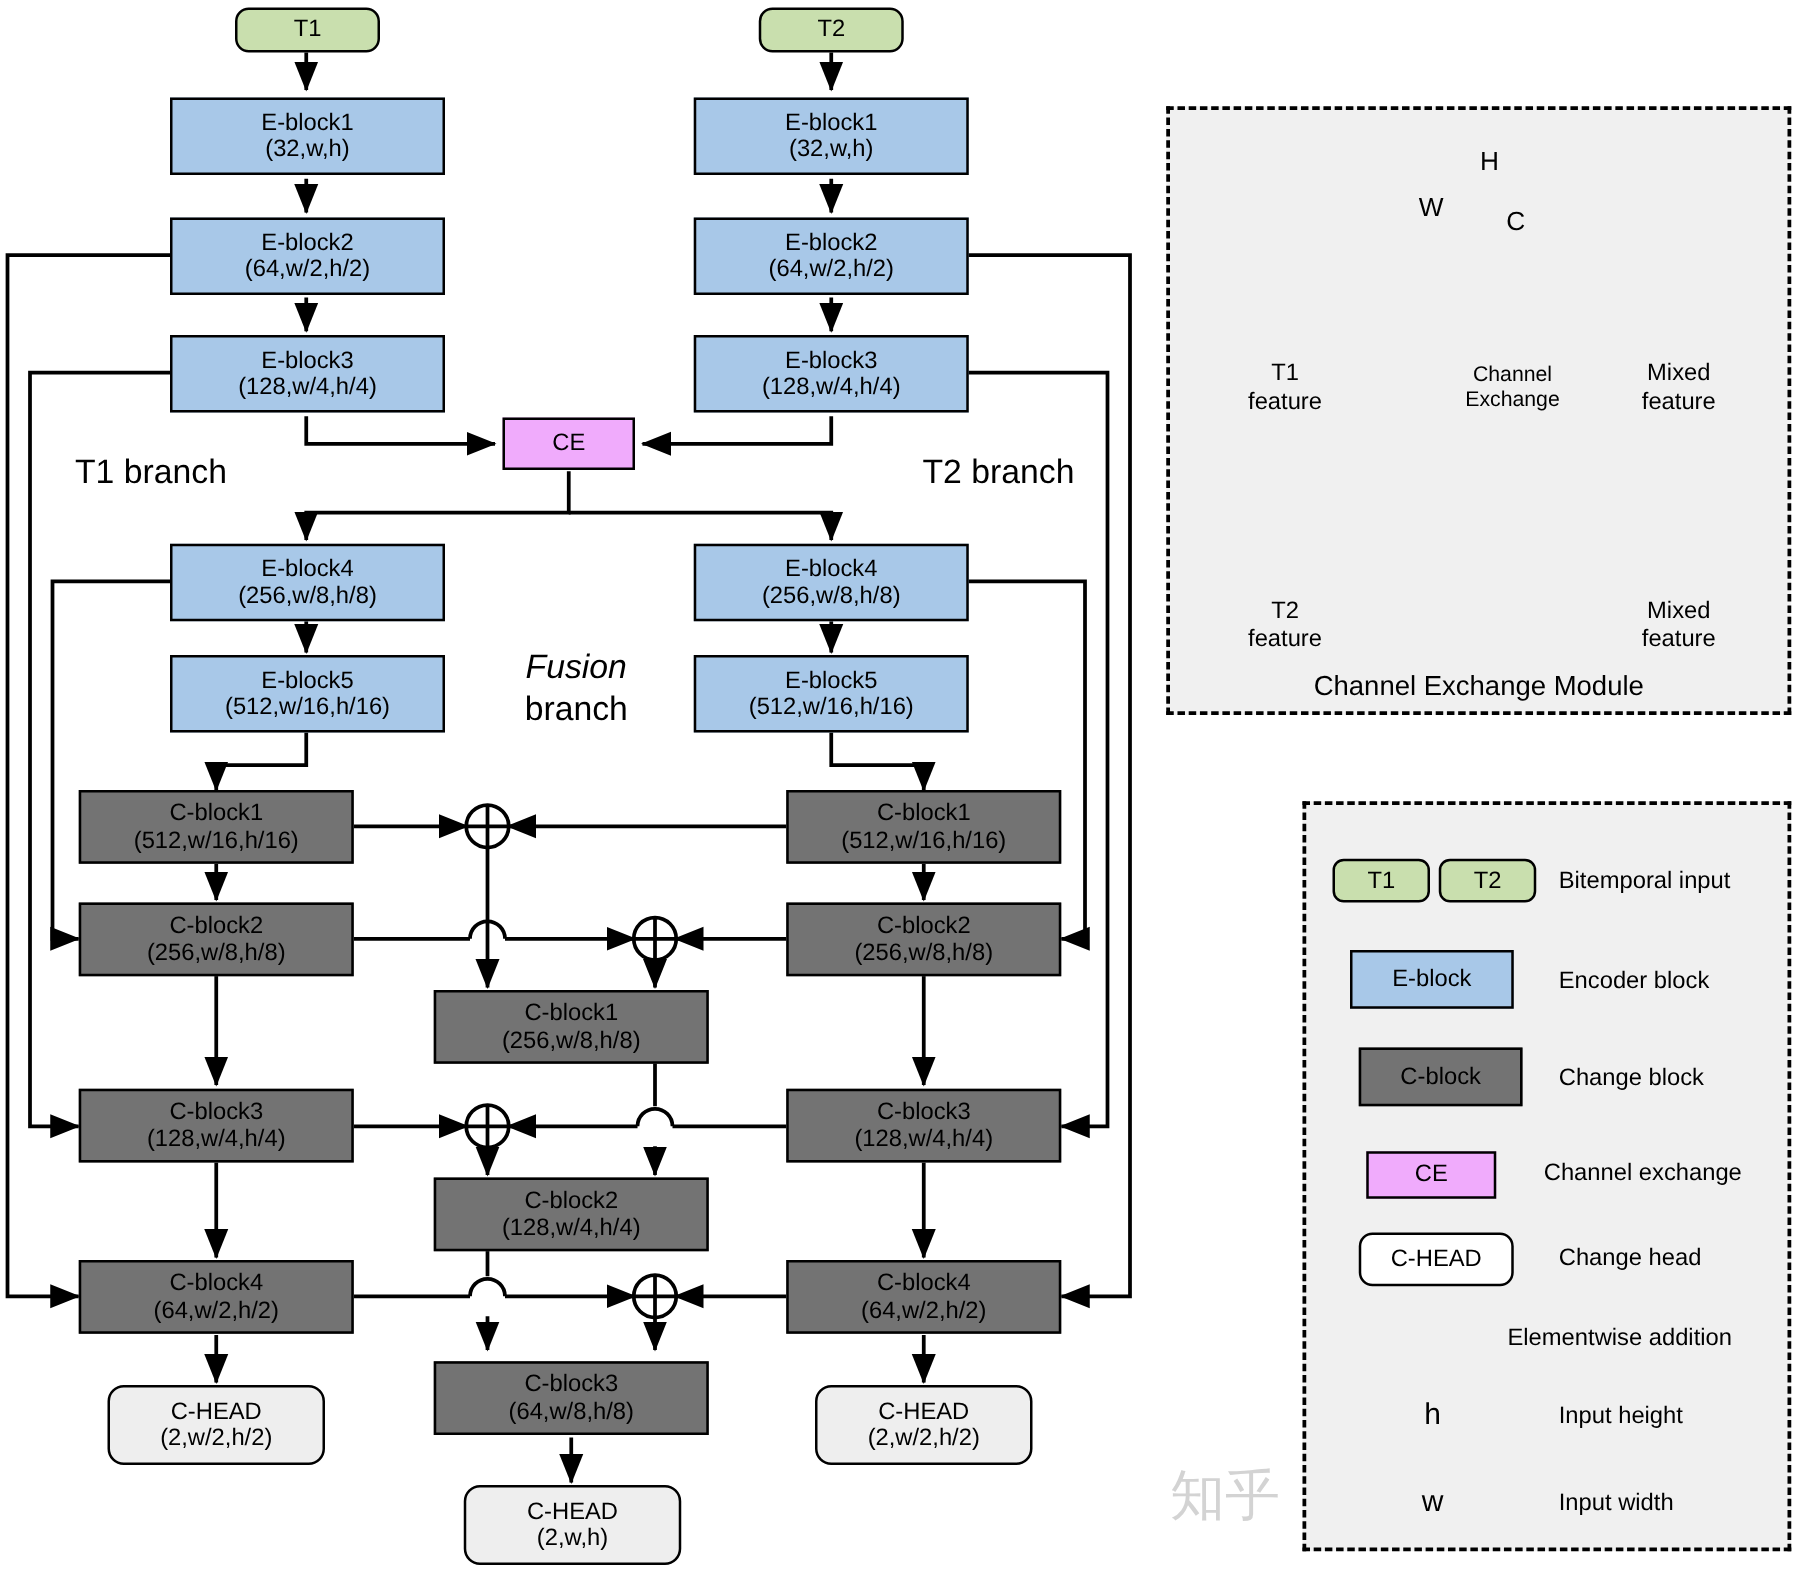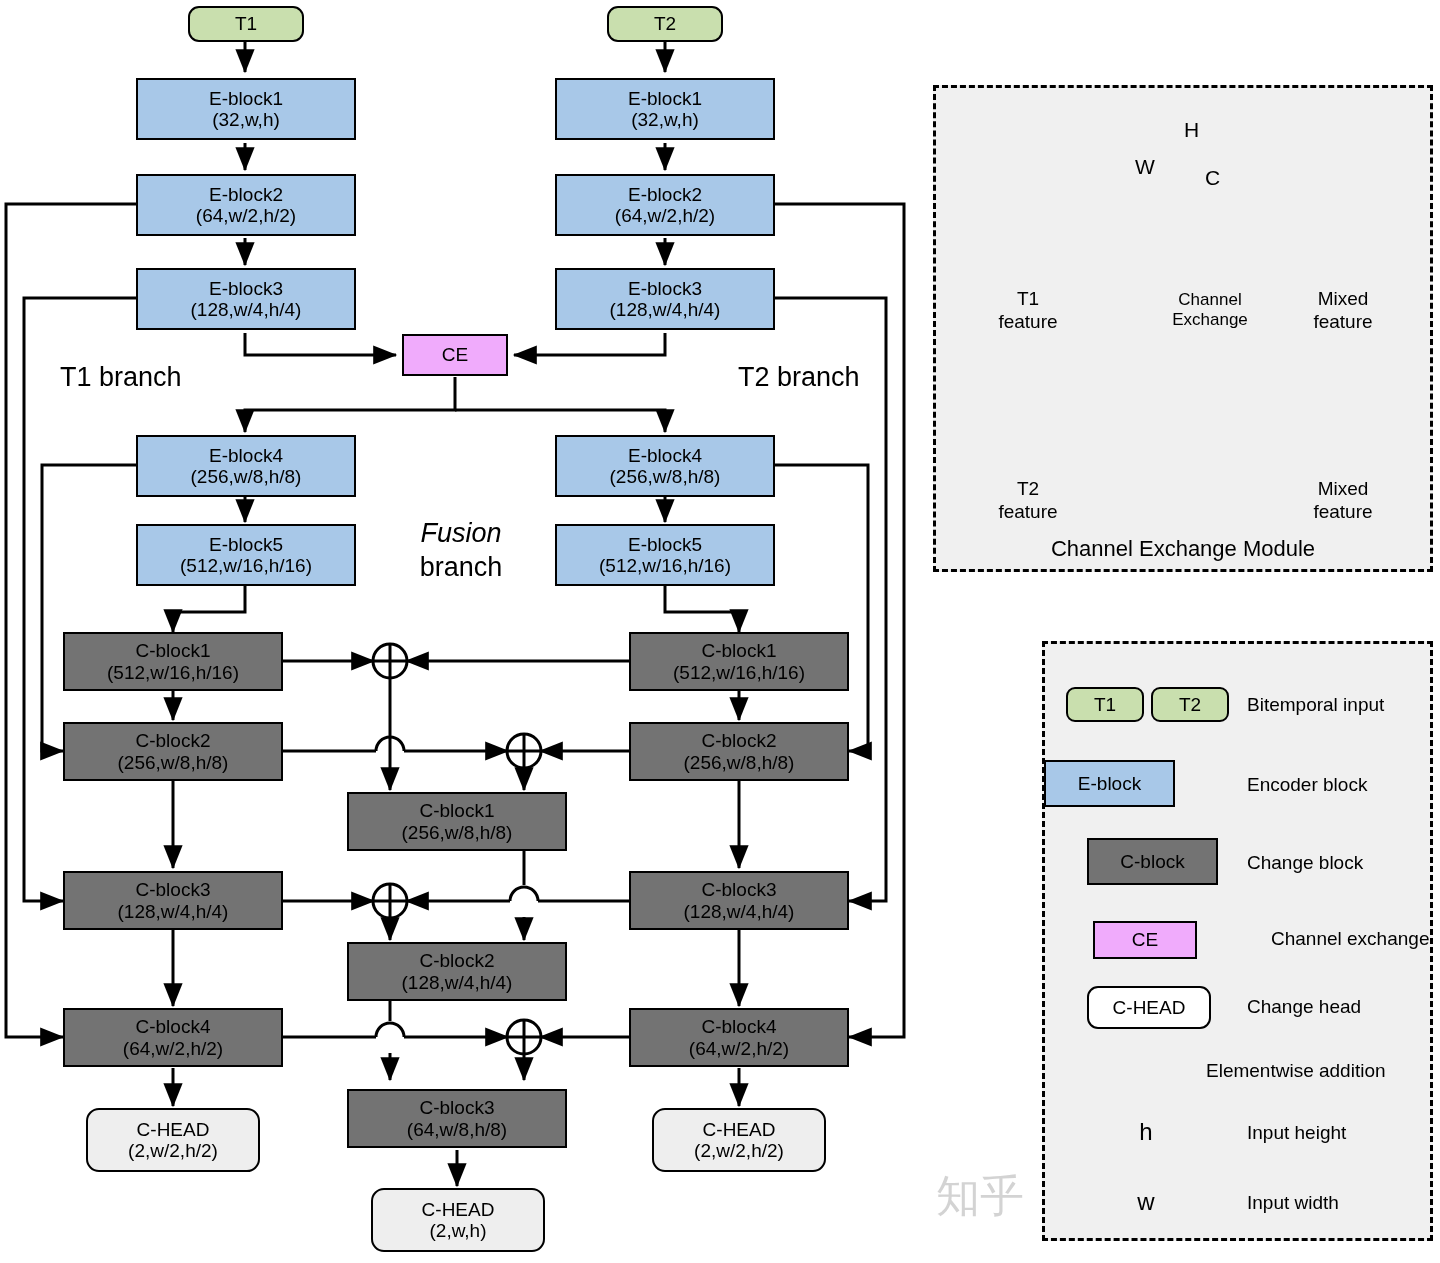--- a/index.html
+++ b/index.html
@@ -524,34 +524,34 @@
   <div class="panel" style="left:1042px;top:641px;width:391px;height:600px;"></div>
 
   <div class="legend-swatch t-input" style="left:1066px;top:687px;width:78px;height:35px;border-radius:9px;">
     <span>T1</span>
   </div>
   <div class="legend-swatch t-input" style="left:1151px;top:687px;width:78px;height:35px;border-radius:9px;">
     <span>T2</span>
   </div>
   <div class="legend-row-text" style="left:1247px;top:694px;">Bitemporal input</div>
 
-  <div class="legend-swatch e-block" style="left:1044px;top:760px;width:131px;height:47px;">
+  <div class="legend-swatch e-block" style="left:1080px;top:760px;width:131px;height:47px;">
     <span>E-block</span>
   </div>
   <div class="legend-row-text" style="left:1247px;top:774px;">Encoder block</div>
 
   <div class="legend-swatch c-block" style="left:1087px;top:838px;width:131px;height:47px;">
     <span>C-block</span>
   </div>
   <div class="legend-row-text" style="left:1247px;top:852px;">Change block</div>
 
   <div class="legend-swatch ce-block" style="left:1093px;top:921px;width:104px;height:38px;">
     <span>CE</span>
   </div>
-  <div class="legend-row-text" style="left:1235px;top:928px;margin-left:36px;">Channel exchange</div>
+  <div class="legend-row-text" style="left:1235px;top:928px;">Channel exchange</div>
 
   <div class="legend-swatch c-head" style="left:1087px;top:986px;width:124px;height:43px;border-radius:11px;background:#ffffff;">
     <span>C-HEAD</span>
   </div>
   <div class="legend-row-text" style="left:1247px;top:996px;">Change head</div>
 
   <svg class="layer" viewBox="0 0 1440 1263">
     <g fill="#ffffff" stroke="#000" stroke-width="2.5">
       <circle cx="1146" cy="1072" r="17"></circle>
     </g>

